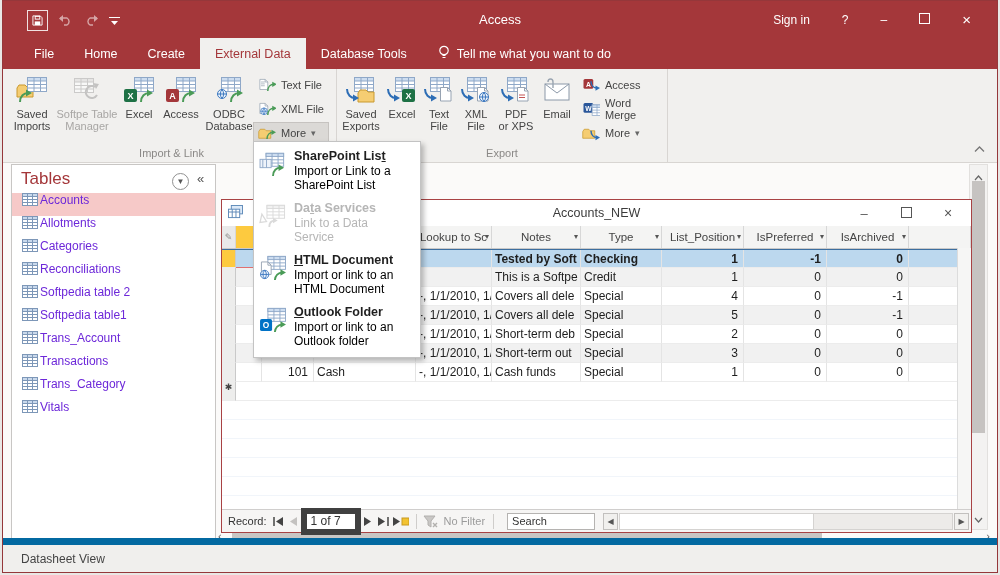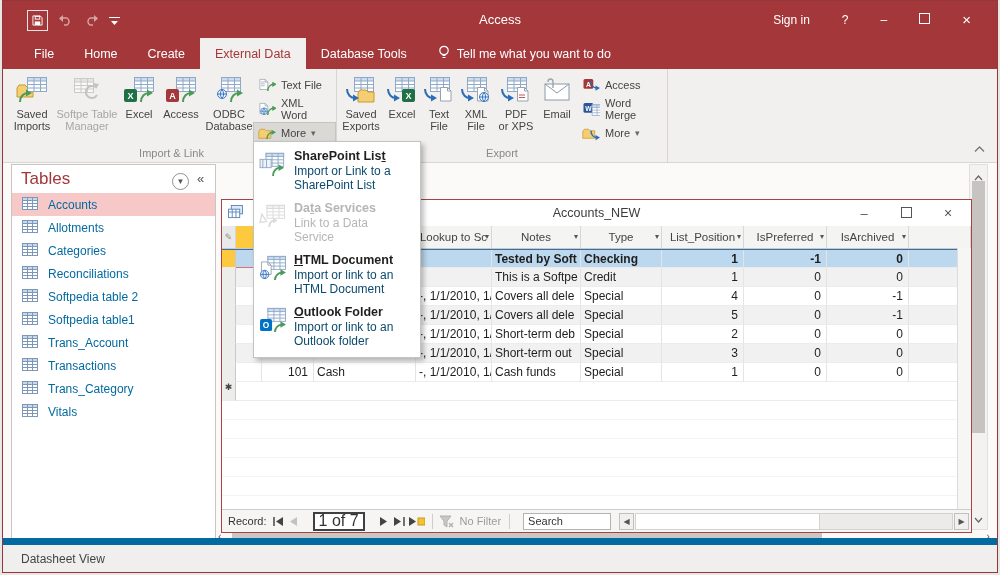--- a/index.html
+++ b/index.html
@@ -37,21 +37,21 @@
   .ribcollapse{position:absolute;right:12px;bottom:5px;color:#777;}
   
   .work{position:absolute;top:162px;left:0;right:0;bottom:27px;background:#fbfaf9;}
   
   .nav{position:absolute;left:8px;top:1px;width:203px;bottom:1px;background:#fff;border:1px solid #c8c6c4;}
   .nav-h{position:relative;height:28px;}
   .nav-title{position:absolute;left:9px;top:4px;font-size:17px;color:#a4373a;}
   .nav-dd{position:absolute;left:160px;top:8px;width:15px;height:15px;border:1px solid #919191;border-radius:50%;
      display:flex;align-items:center;justify-content:center;font-size:8px;color:#555;}
   .nav-collapse{position:absolute;left:185px;top:6px;font-size:13px;color:#555;}
-  .nav-item{display:flex;align-items:center;height:23px;gap:10px;padding-left:10px;font-size:12px;color:#0369a1;}
+  .nav-item{display:flex;height:23px;gap:2px;padding-left:10px;font-size:12px;color:#6d28d9;}
   .nav-item.selected{background:#f6c9c8;}
   
   .vscroll{position:absolute;right:9px;top:1px;width:19px;bottom:15px;background:#f3f2f1;border:1px solid #e2e0de;box-sizing:border-box;color:#666;}
   .vs-up{position:absolute;top:2px;left:0;right:0;text-align:center;}
   .vs-dn{position:absolute;bottom:2px;left:0;right:0;text-align:center;}
   .vs-thumb{position:absolute;left:2px;right:2px;top:16px;height:252px;background:#c6c3c1;}
   .hscroll{position:absolute;left:213px;right:5px;bottom:1px;height:14px;color:#555;font-size:11px;}
   .hs-l{position:absolute;left:2px;top:0;}
   .hs-r{position:absolute;right:2px;top:0;}
   .hs-thumb{position:absolute;left:16px;top:1px;height:11px;width:590px;background:#c9c6c4;}
@@ -81,21 +81,21 @@
   .gr.sel .cell.selcol{background:#fdca3f !important;}
   .gr.sel .cell.hl{border-bottom:1px solid #e07070;}
   .gr.ghost .cell{border-right:none;background:transparent;border-bottom:1px solid #f1f5fa;}
   .newmark{font-size:9px;color:#444;}
   .doc-vs{position:absolute;right:0;top:48px;bottom:23px;width:14px;background:#f6f6f5;border-left:1px solid #dcdcdc;box-sizing:border-box;}
   
   .recbar{position:absolute;left:0;right:0;bottom:0;height:23px;background:#f6f5f4;border-top:1px solid #d0cecd;
       display:flex;align-items:center;font-size:11px;color:#333;padding-left:6px;box-sizing:border-box;}
   .recbar .sep{width:1px;height:15px;background:#cfcdcb;margin:0 5px;}
   .nb{display:flex;align-items:center;justify-content:center;width:15px;height:16px;}
-  .posbox{width:44px;height:15px;border:2px solid #404040;background:#fff;font-size:16px;display:flex;align-items:center;padding-left:4px;margin:0 12px;}
+  .posbox{width:44px;height:15px;border:6px solid #404040;background:#fff;font-size:12px;display:flex;align-items:center;padding-left:4px;margin:0 0;}
   .nofilter{color:#9b9b9b;margin-left:4px;}
   .searchbox{width:82px;height:15px;border:1px solid #b5b3b1;background:#fff;font-size:11px;color:#333;margin-left:8px;
       font-family:"Liberation Sans",sans-serif;padding:0 0 0 4px;outline:none;}
   .rec-scroll{flex:1;display:flex;align-items:center;height:17px;margin:0 2px 0 8px;}
   .rs-btn{width:13px;height:15px;border:1px solid #c2c0be;background:#f1f0ee;display:flex;align-items:center;justify-content:center;font-size:8px;color:#555;}
   .rs-track{flex:1;height:15px;background:#edebe9;border:1px solid #d5d3d1;margin:0 1px;position:relative;}
   .rs-thumb{position:absolute;left:0;top:0;bottom:0;width:58%;background:#fff;border-right:1px solid #d5d3d1;}
   
   .status{position:absolute;left:0;right:0;bottom:0;height:27px;background:#f0efed;border-top:7px solid #0369a1;font-size:12px;color:#444;}
   .st-left{position:absolute;left:18px;top:7px;}
@@ -103,21 +103,21 @@
   .st-num{margin-right:16px;}
   .st-btn{width:30px;height:21px;display:flex;align-items:flex-start;justify-content:center;text-decoration:underline;}
   .st-btn.pressed{background:#d5d3d1;}
   .st-sql{font-size:9px;color:#555;letter-spacing:.5px;}
   
   .menu{position:absolute;left:250px;top:140px;width:166px;background:#fff;border:1px solid #c3c3c3;
       box-shadow:3px 3px 5px rgba(0,0,0,.25);z-index:50;padding:3px 0 4px 0;}
   .mi{display:flex;gap:6px;padding:4px 4px 5px 4px;}
   .mic{flex:0 0 30px;display:flex;justify-content:center;align-items:flex-start;padding-top:2px;}
   .mtit{font-size:12.5px;font-weight:bold;color:#1f1f1f;margin-bottom:2px;}
-  .mdesc{font-size:12px;line-height:13.5px;color:#0c4a6e;}
+  .mdesc{font-size:12px;line-height:13.5px;color:#000000;}
   .mi.disabled .mtit,.mi.disabled .mdesc{color:#b6b6b6;}
 </style>
 </head>
 <body>
 
 <div class="app">
 
   <div class="titlebar">
     <div class="qat">
       <span class="savebox">
@@ -310,21 +310,21 @@
                 <g transform="translate(3,8)">
                   <circle cx="5" cy="5" r="4.5" fill="#eaf2fb" stroke="#3c78c0"></circle>
                   <path d="M.5 5h9M5 .5a7 7 0 0 1 0 9M5 .5a7 7 0 0 0 0 9" fill="none" stroke="#3c78c0"></path>
                 </g>
                 <g transform="translate(12,8)">
                   <path d="M1 10C1 4 5 1 9 1" fill="none" stroke="#4a9b57" stroke-width="2"></path>
                   <path d="M7 -2.5 13 1 7 4.5z" fill="#4a9b57"></path>
                 </g>
               </svg>
             </div>
-            <div>XML Word</div>
+            <div>XML File</div>
           </div>
           <div class="smallbtn pressed">
             <div class="sic">
               <svg width="18" height="16" viewBox="0 0 24 20">
                 <g transform="translate(1,5)">
                   <path d="M0 3l2-3h6l2 2h6v10H0z" fill="#f5cd72" stroke="#c9992f"></path>
                 </g>
                 <g transform="translate(11,8)">
                   <path d="M1 10C1 4 5 1 9 1" fill="none" stroke="#4a9b57" stroke-width="2"></path>
                   <path d="M7 -2.5 13 1 7 4.5z" fill="#4a9b57"></path>

